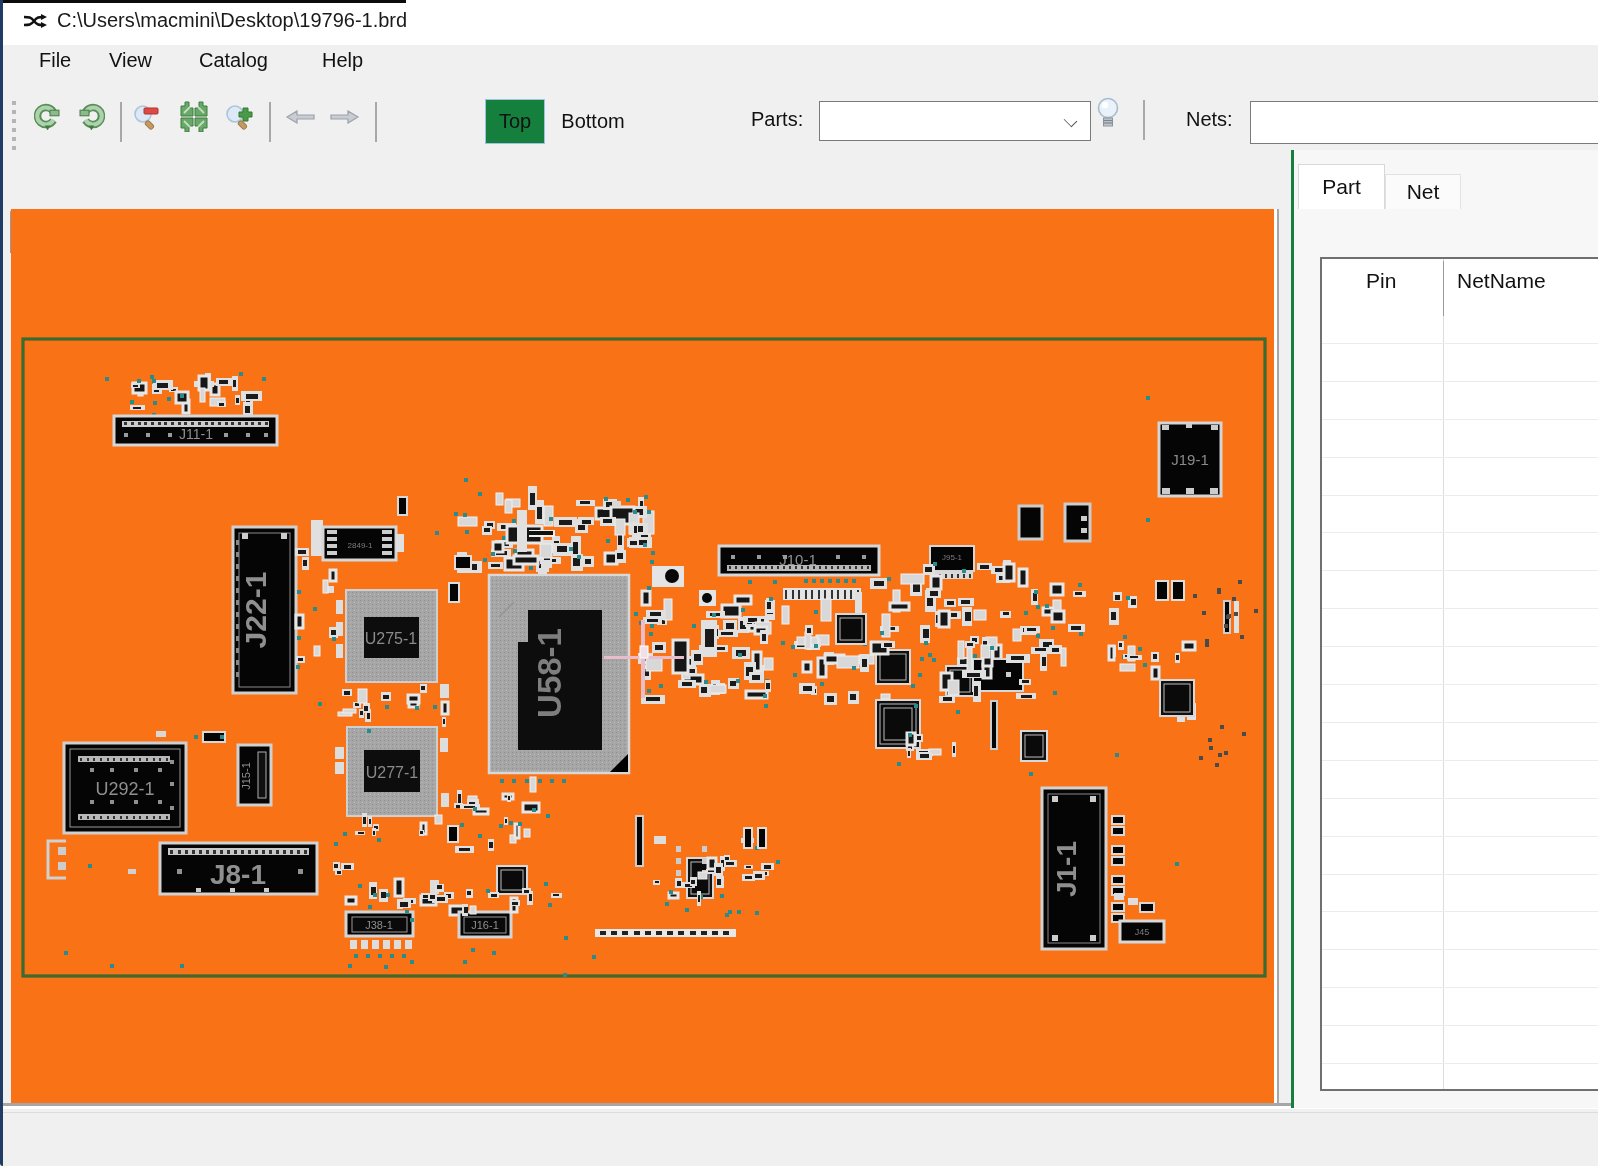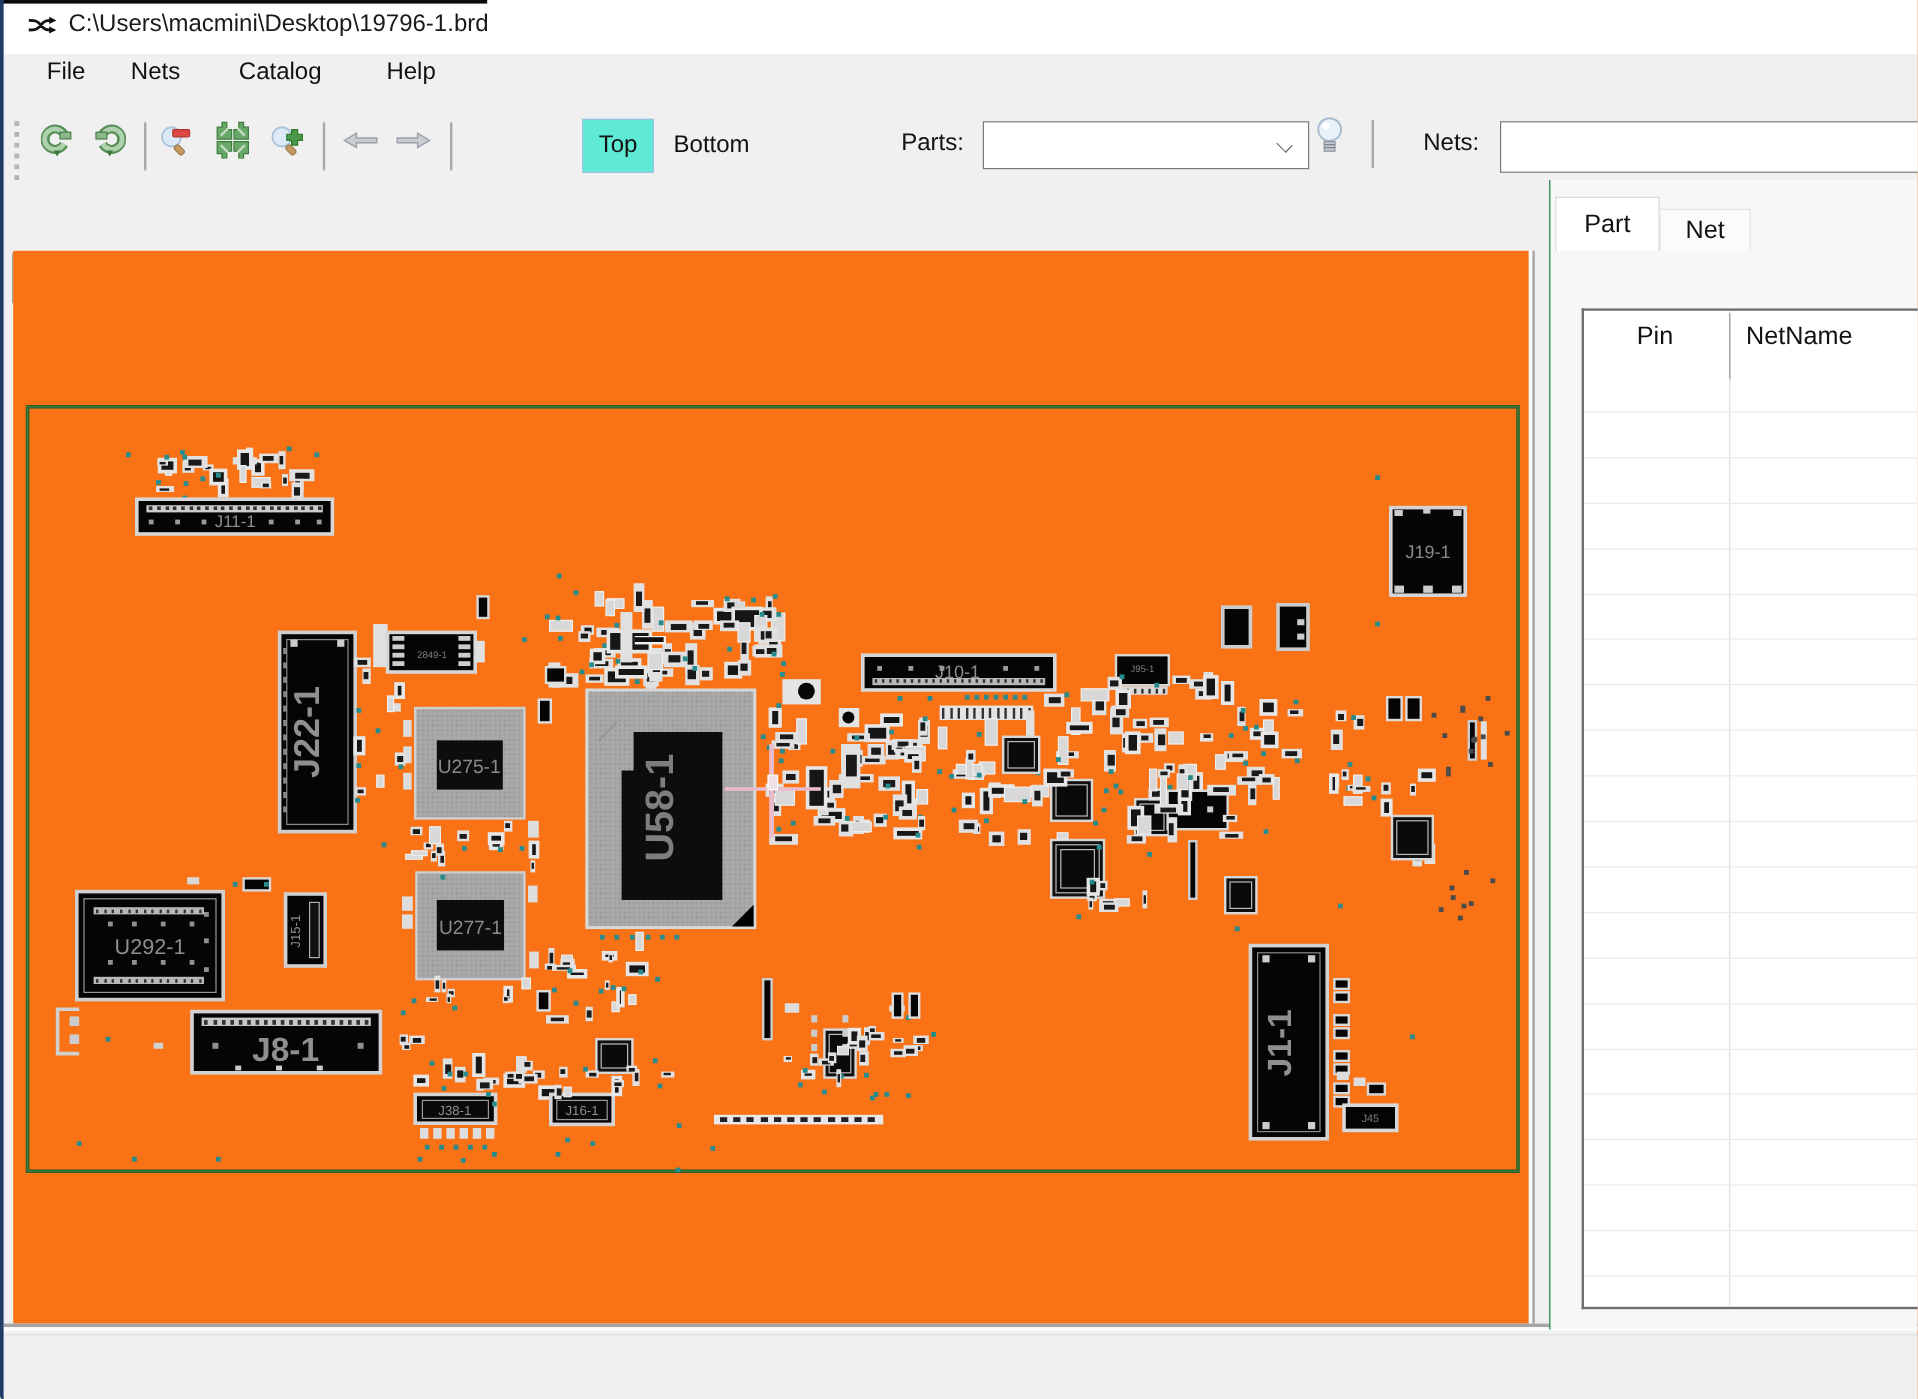--- a/index.html
+++ b/index.html
@@ -9,62 +9,62 @@
 #topstrip { left:0; top:0; width:406px; height:3px; background:#0b0b0e; z-index:30; }
 #leftborder { left:0; top:0; width:3px; height:1166px; background:#1e3c64; z-index:40; border-bottom-left-radius:6px; }
 #titlebar { left:3px; top:0; width:1595px; height:45px; background:#ffffff; }
 #titletext { left:57px; top:9px; font-size:20px; color:#1a1a1a; }
 #titleicon { left:23px; top:13px; }
 #menubar { left:3px; top:45px; width:1595px; height:43px; background:#f0f0f0; }
 .menuitem { position:absolute; top:4px; font-size:20px; color:#111; }
 #toolbar { left:3px; top:88px; width:1595px; height:62px; background:#f0f0f0; }
 .sep { position:absolute; top:14px; width:2px; height:40px; background:#a8a8a8; }
 .tbtn { position:absolute; top:12px; }
-#topbtn { left:482px; top:11px; width:60px; height:45px; background:#5eead4; border:1px solid #9ec1e4; font-size:20px; color:#111; text-align:center; line-height:43px; }
+#topbtn { left:482px; top:11px; width:60px; height:45px; background:#15803d; border:1px solid #9ec1e4; font-size:20px; color:#111; text-align:center; line-height:43px; }
 #bottombtn { left:549px; top:13px; width:82px; height:41px; font-size:20px; color:#111; text-align:center; line-height:41px; }
 #partslabel { left:748px; top:20px; font-size:20px; color:#111; }
 #partscombo { left:816px; top:13px; width:272px; height:40px; background:#fff; border:1px solid #7a7a7a; }
 #partscombo .chev { position:absolute; right:14px; top:13px; width:11px; height:11px; border-right:1.6px solid #555; border-bottom:1.6px solid #555; transform:rotate(45deg) scale(1,0.75); }
 #netslabel { left:1183px; top:20px; font-size:20px; color:#111; }
 #netsinput { left:1247px; top:13px; width:351px; height:43px; background:#fff; border:1px solid #7a7a7a; border-right:none; }
 #tabstrip { left:3px; top:150px; width:1284px; height:59px; background:#f0f0f0; }
 #cattab { position:absolute; left:7px; top:15px; width:167px; height:44px; background:#d9d9d9; border:1px solid #9a9a9a; border-bottom:none; border-radius:4px 4px 0 0; font-size:21px; color:#111; text-align:left; line-height:42px;margin-top:44px; }
 #activetab { position:absolute; left:214px; top:13px; width:214px; height:50px; background:#ffffff; border:1px solid #a8a8a8; border-bottom:none; z-index:5; }
 #activetab .ttext { position:absolute; left:70px; top:14px; font-size:20px; color:#2c3f8f; }
 #activetab .ticon { position:absolute; left:22px; top:16px; }
 #activetab .tclose { position:absolute; left:168px; top:9px; }
 #viewport { left:11px; top:209px; width:1263px; height:894px; background:#f97316; }
 #vpborderR { left:1274px; top:209px; width:3px; height:894px; background:#ffffff; }
 #vpborderR2 { left:1277px; top:209px; width:2px; height:894px; background:#a6a6a6; }
 #vpborderB { left:3px; top:1103px; width:1595px; height:3px; background:#a6a6a6; }
 #vpborderB2 { left:3px; top:1106px; width:1595px; height:3px; background:#ffffff; }
 #hline1112 { left:3px; top:1112px; width:1595px; height:1px; background:#dcdcdc; }
 #statusbar { left:3px; top:1113px; width:1595px; height:53px; background:#f0f0f0; }
-#rightpanel { left:1291px; top:150px; width:307px; height:958px; background:#f7f7f7; border-left:1px solid #15803d; }
+#rightpanel { left:1291px; top:150px; width:307px; height:958px; background:#f7f7f7; border-left:3px solid #15803d; }
 #parttab { position:absolute; left:4px; top:14px; width:87px; height:45px; background:#ffffff; border:1px solid #d8d8d8; border-bottom:none; font-size:21px; color:#111; text-align:center; line-height:43px; }
 #nettab { position:absolute; left:91px; top:24px; width:76px; height:35px; background:#fbfbfb; border:1px solid #e2e2e2; border-bottom:none; font-size:21px; color:#111; text-align:center; line-height:33px; }
 #ptable { position:absolute; left:26px; top:107px; width:282px; height:834px; background:#ffffff; border:2px solid #707070; border-right:none; }
 #ptable .vdiv { position:absolute; left:121px; top:0; width:1px; height:100%; background:#dcdcdc; }
 #ptable .vdivh { position:absolute; left:121px; top:2px; width:1px; height:55px; background:#9a9a9a; }
 #ptable .hcell { position:absolute; top:10px; font-size:21px; color:#111; }
 .gl { position:absolute; left:0; width:100%; height:1px; background:#ececec; }
 </style>
 </head>
 <body>
 <div class="abs" id="titlebar"></div>
 <div class="abs" id="topstrip"></div>
 <div class="abs" id="titleicon"><svg width="25" height="16" viewBox="0 0 25 16" style="">
       <path d="M1 4 C6 4 8 4 11 8 C14 12 16 12 20 12 M1 12 C6 12 8 12 11 8 C14 4 16 4 20 4" fill="none" stroke="#111" stroke-width="2.4"></path>
 <path d="M18 1 L24 4 L18 7 Z" fill="#111"></path>
       <path d="M18 9 L24 12 L18 15 Z" fill="#111"></path>
     </svg></div>
 <div class="abs" id="titletext">C:\Users\macmini\Desktop\19796-1.brd</div>
 <div class="abs" id="menubar">
   <div class="menuitem" style="left:36px">File</div>
-  <div class="menuitem" style="left:106px">Nets</div>
+  <div class="menuitem" style="left:106px">View</div>
   <div class="menuitem" style="left:196px">Catalog</div>
   <div class="menuitem" style="left:319px">Help</div>
 </div>
 <div class="abs" id="toolbar">
   <svg width="6" height="56" viewBox="0 0 6 56" style="position:absolute;left:8px;top:10px">
       <rect x="1" y="3" width="4" height="4" fill="#b5b5b5"></rect>
       <rect x="1" y="12" width="4" height="4" fill="#b5b5b5"></rect>
       <rect x="1" y="21" width="4" height="4" fill="#b5b5b5"></rect>
       <rect x="1" y="30" width="4" height="4" fill="#b5b5b5"></rect>
       <rect x="1" y="39" width="4" height="4" fill="#b5b5b5"></rect>

